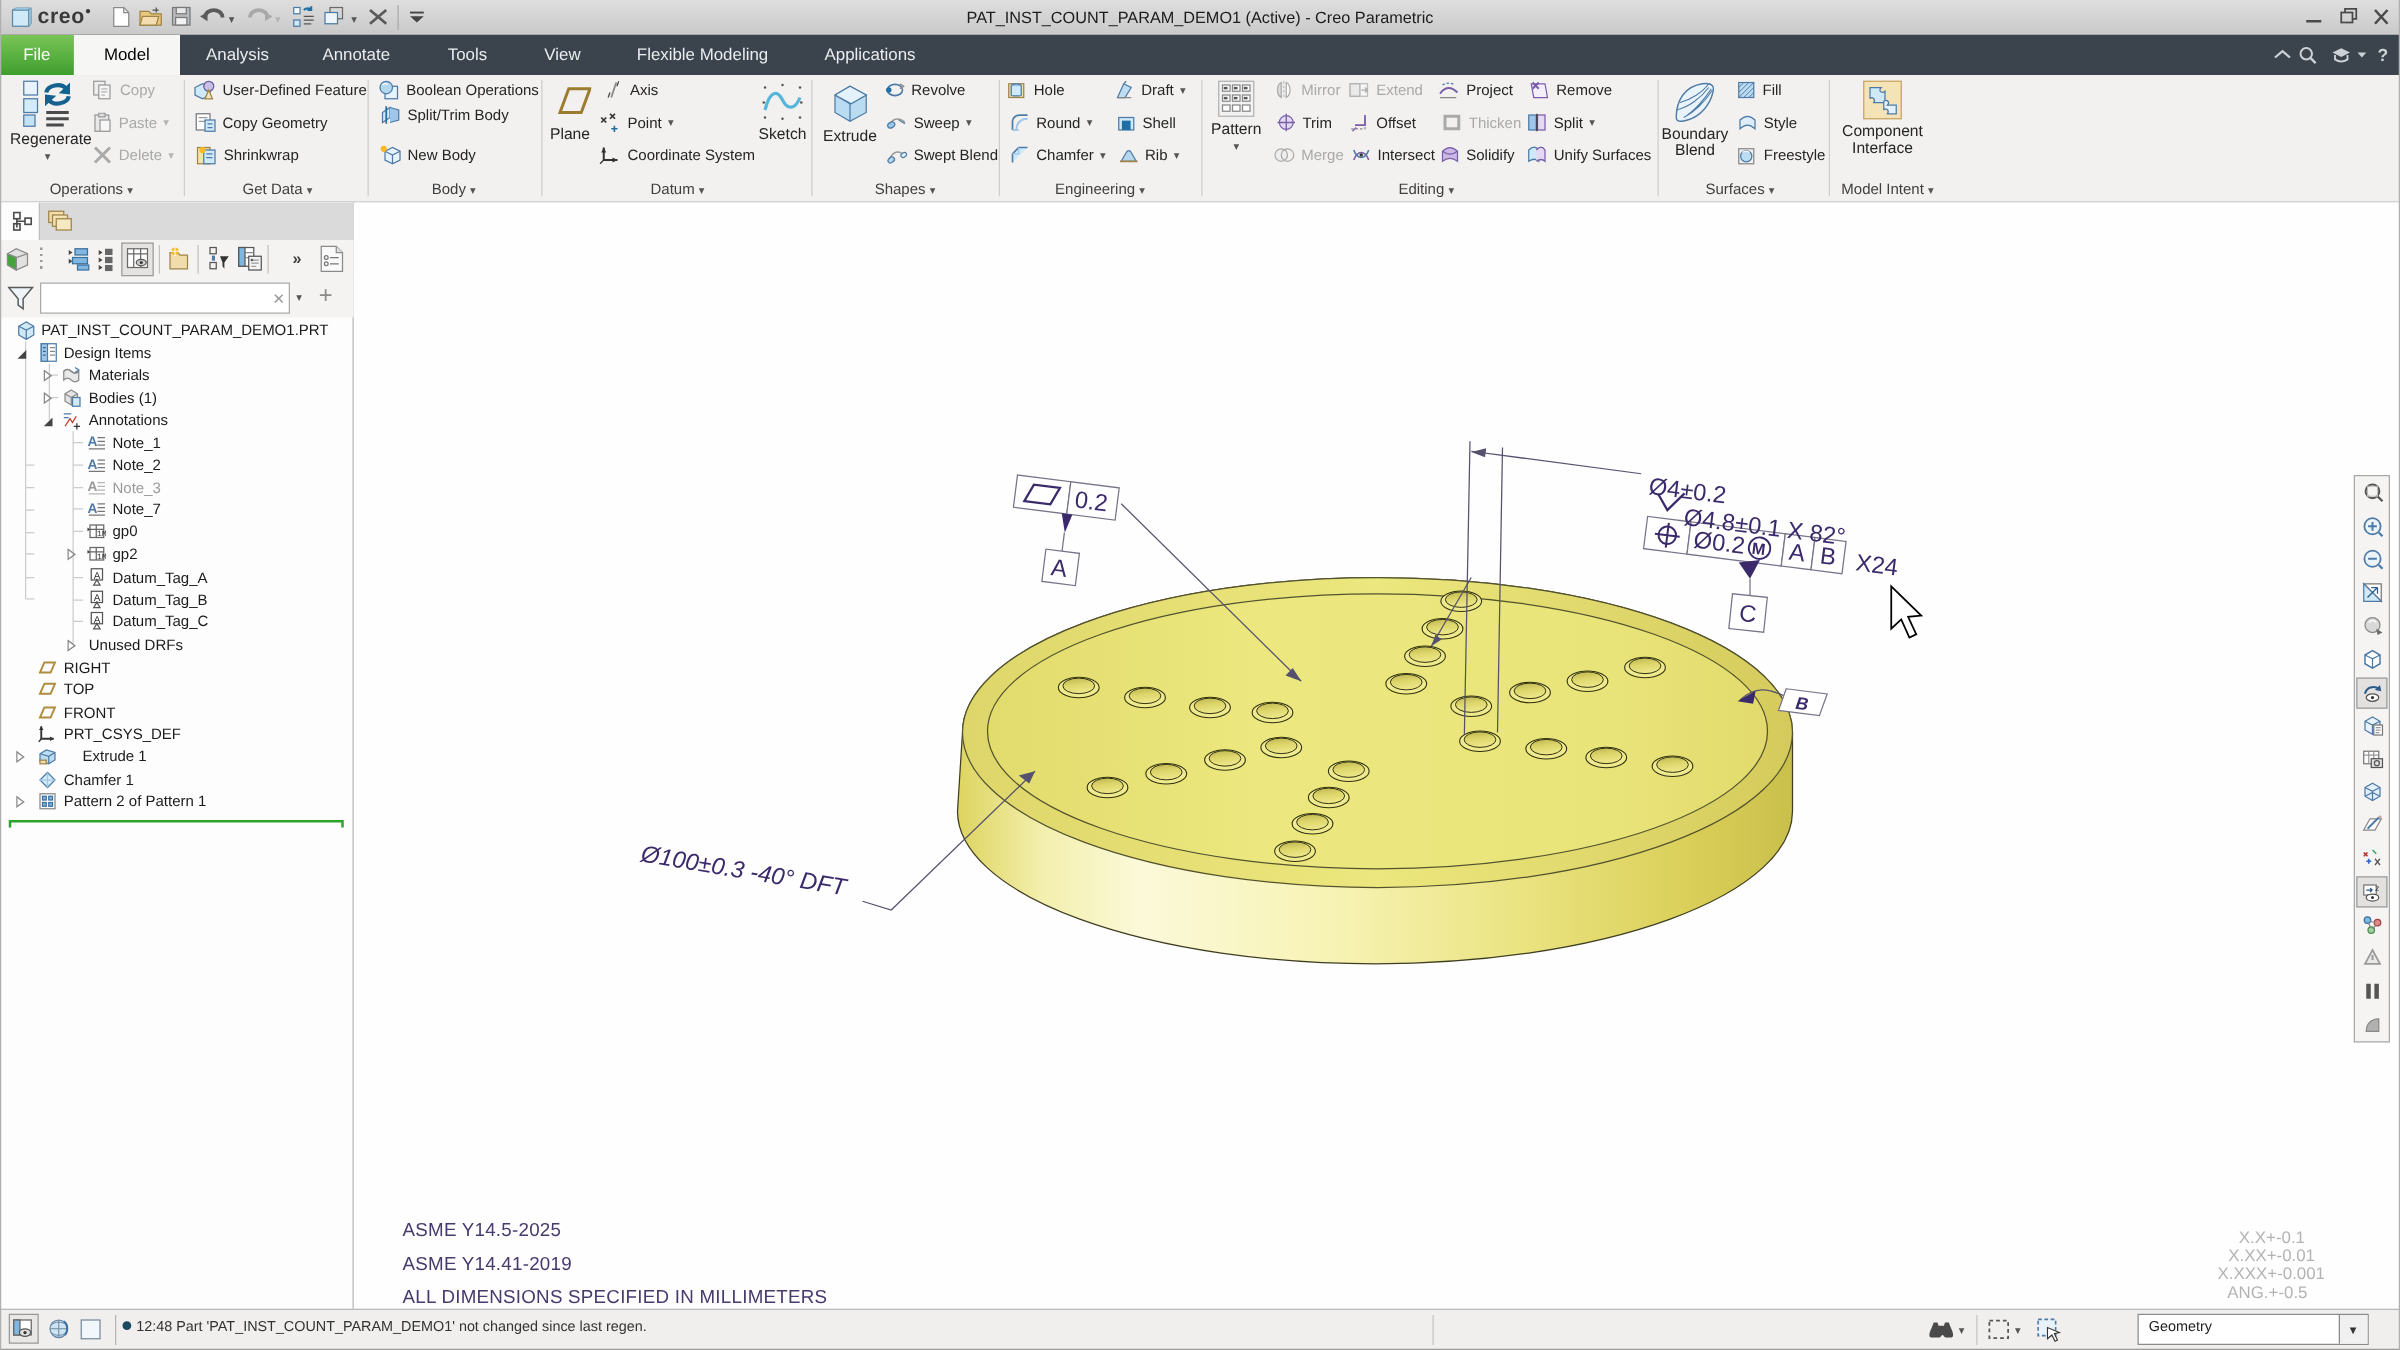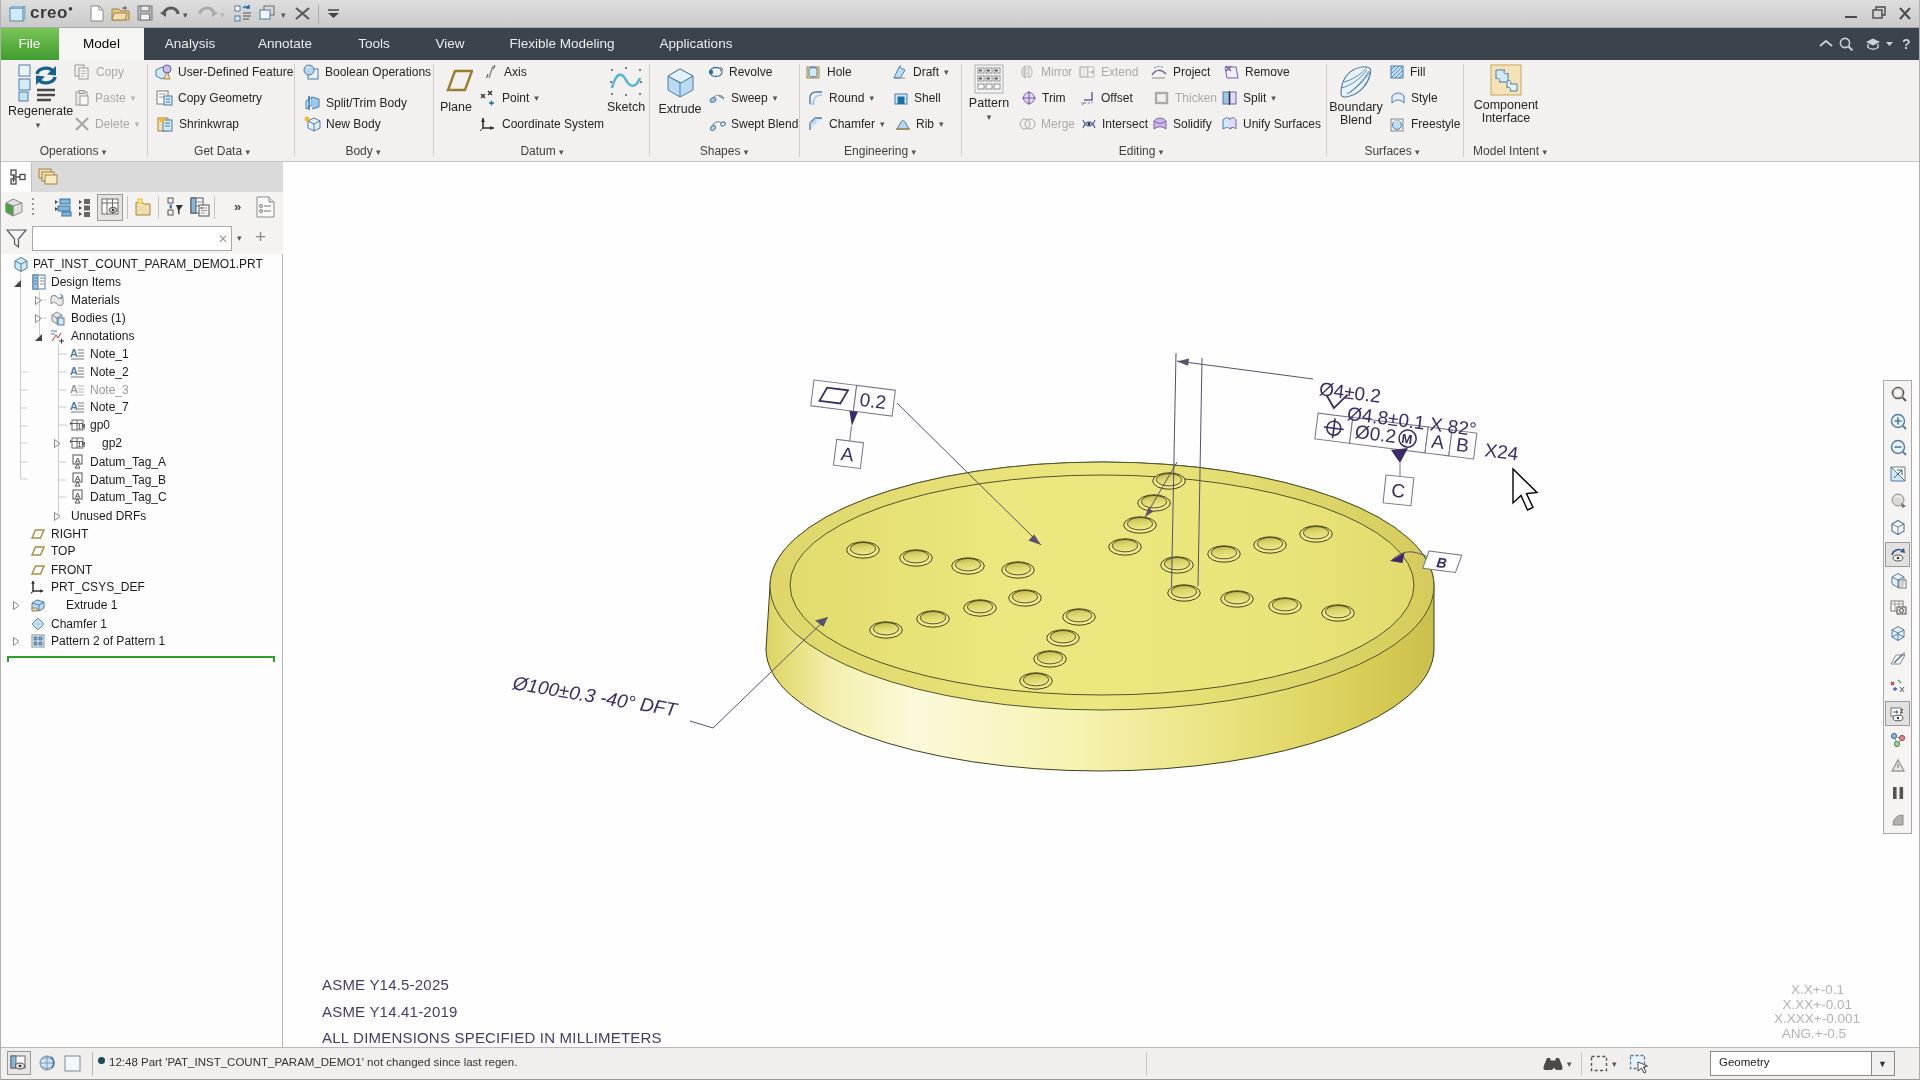--- a/index.html
+++ b/index.html
@@ -76,20 +76,21 @@
     </svg>
   <span class="abs dd" style="left:281px;top:10px">▾</span>
   <svg class="abs" style="left:295px;top:7px" width="15" height="13">
       <path d="M1 1l13 11M14 1L1 12" stroke="#5a5a5a" stroke-width="2.2"></path>
     </svg>
   <div class="abs" style="left:318px;top:4px;width:1px;height:20px;background:#aaa"></div>
   <svg class="abs" style="left:327px;top:9px" width="13" height="10">
       <path d="M1 1h11" stroke="#444" stroke-width="1.5"></path>
       <path d="M1 4l5.5 5L12 4z" fill="#444"></path>
     </svg>
+  <div class="ttl">PAT_INST_COUNT_PARAM_DEMO1 (Active) - Creo Parametric</div>
   <svg class="abs" style="left:1840px;top:5px" width="76" height="18">
     <path d="M5 12h12" stroke="#4a4a4a" stroke-width="2"></path>
     <rect x="33" y="5" width="9" height="8" fill="none" stroke="#4a4a4a" stroke-width="1.4"></rect>
       <path d="M36 5v-3h9v8h-3" fill="none" stroke="#4a4a4a" stroke-width="1.4"></path>
     <path d="M60 3l10 11M70 3L60 14" stroke="#4a4a4a" stroke-width="2"></path>
   </svg>
 </div>
 <div id="tabs">
   <div class="tab" id="tabFile">File</div>
   <div class="tab" id="tabModel">Model</div>
@@ -158,21 +159,21 @@
         <circle cx="5" cy="4" r="2.5" fill="#f7b928"></circle>
       </svg>Shrinkwrap</div>
 <div class="rs" style="left:294px"></div>
 <div class="rl" style="left:182px;width:80px">Get Data <b>▾</b></div>
 
 <div class="ri" style="left:302px;top:-1px"><svg width="18" height="16">
         <rect x="6" y="5" width="10" height="10" fill="#e8f2fa" stroke="#4e7ba6"></rect>
         <circle cx="7" cy="6" r="5" fill="#b4d7ee" stroke="#4e7ba6"></circle>
         <path d="M4 4c1-1.5 3-1.5 4 0" stroke="#fff" fill="none"></path>
       </svg>Boolean Operations</div>
-<div class="ri" style="left:304px;top:30px"><svg width="17" height="16">
+<div class="ri" style="left:304px;top:19px"><svg width="17" height="16">
         <path d="M2 6l6-4v8l-6 4z" fill="#cfe9f7" stroke="#4e7ba6"></path>
         <path d="M8 2l7 2v8l-7 2" fill="#9fc6e8" stroke="#4e7ba6"></path>
         <path d="M5 1v14" stroke="#1d6fa5" stroke-width="1.4"></path>
       </svg>Split/Trim Body</div>
 <div class="ri" style="left:304px;top:51px"><svg width="17" height="16">
         <path d="M4 5l6-3 6 3v7l-6 3-6-3z" fill="#e8f2fa" stroke="#4e7ba6"></path>
         <path d="M4 5l6 3 6-3M10 8v7" stroke="#4e7ba6" fill="none"></path>
         <circle cx="3" cy="3" r="2.5" fill="#f7b928"></circle>
       </svg>New Body</div>
 <div class="rs" style="left:433px"></div>
@@ -580,21 +581,21 @@
   <div style="position:absolute;left:0;top:272px;height:18px;width:283px;font-size:12px;color:#1b1b1b">
         <span style="position:absolute;left:53px;top:4px"><svg width="9" height="11">
             <path d="M1.5 1.5L7 5.5L1.5 9.5z" fill="none" stroke="#8a8a8a"></path>
           </svg></span>
         <span style="position:absolute;left:69px;top:1px"><svg width="16" height="16">
             <rect x="3" y="3" width="11" height="10" fill="#fff" stroke="#666"></rect>
             <path d="M3 6.5h11M8 3v10" stroke="#666"></path>
             <text x="8.6" y="12" style="font:6.5px 'Liberation Mono'" fill="#333">1M</text>
             <path d="M1 5l2 1.5L1 8z" fill="#333"></path>
           </svg></span>
-        <span style="position:absolute;left:102px;top:2px">gp2</span>
+        <span style="position:absolute;left:90px;top:2px">gp2</span>
       </div>
   <div style="position:absolute;left:0;top:291px;height:18px;width:283px;font-size:12px;color:#1b1b1b">
         <span style="position:absolute;left:69px;top:1px"><svg width="16" height="16">
             <rect x="4" y="1" width="9" height="9" fill="#fff" stroke="#555"></rect>
             <text x="6" y="9" style="font:8px 'Liberation Sans'" fill="#333">A</text>
             <path d="M6 14l2.5-4 2.5 4z" fill="none" stroke="#555"></path>
             <path d="M8.5 10V9" stroke="#555"></path>
           </svg></span>
         <span style="position:absolute;left:90px;top:2px">Datum_Tag_A</span>
       </div>

